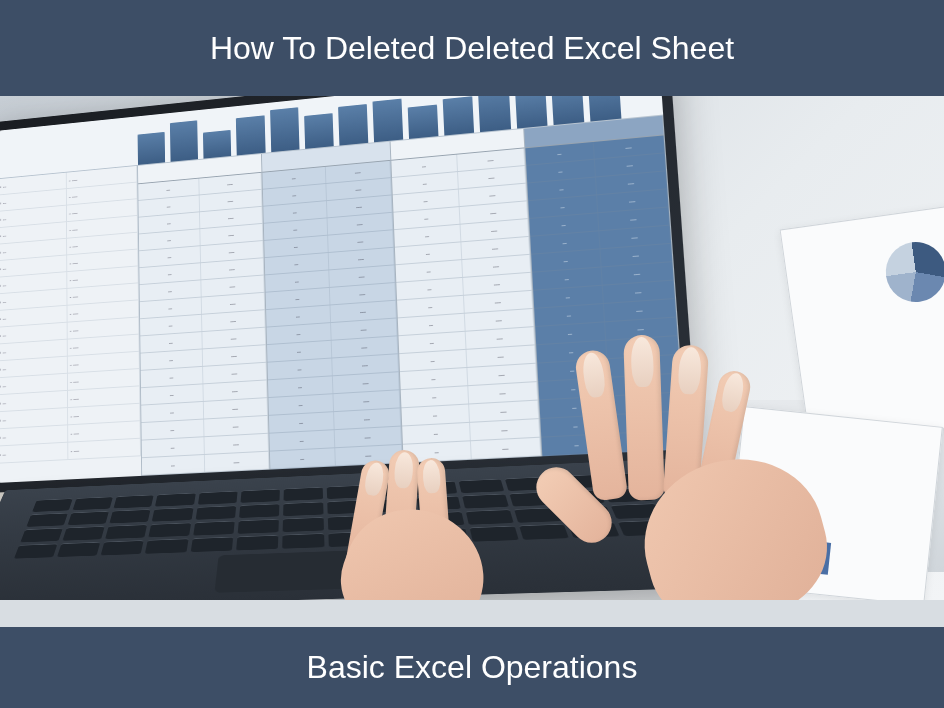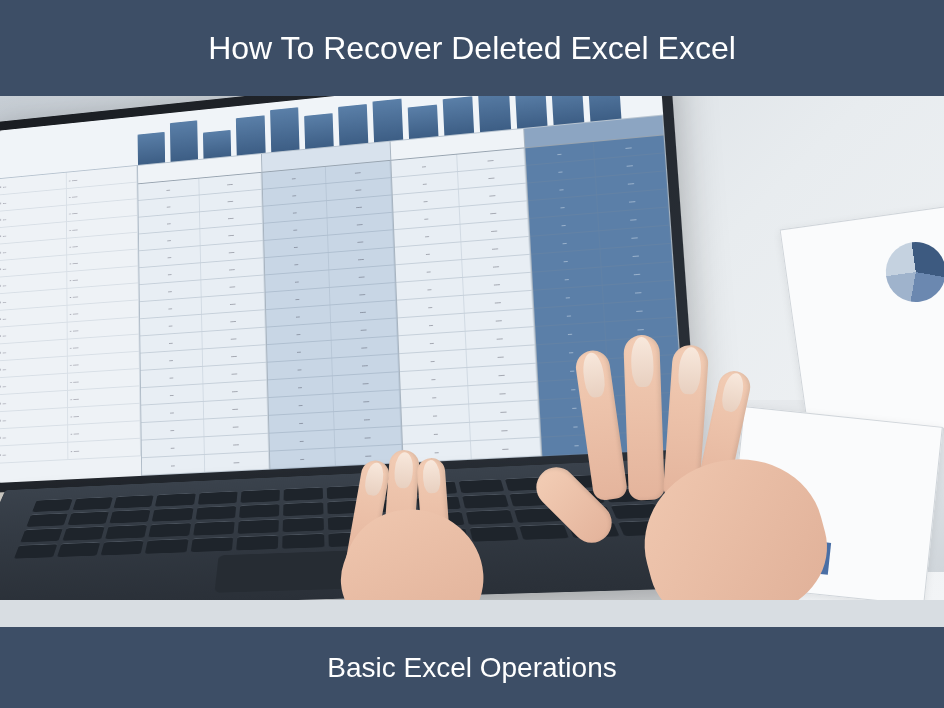--- a/index.html
+++ b/index.html
@@ -20,21 +20,21 @@
     justify-content: center;
     width: 100%;
   }
   .banner.top {
     height: 96px;
     font-size: 32px;
     font-weight: 400;
   }
   .banner.bottom {
     height: 81px;
-    font-size: 28px;
+    font-size: 32px;
     font-weight: 400;
     position: absolute;
     bottom: 0;
   }
   .scene {
     position: absolute;
     top: 96px;
     left: 0;
     width: 944px;
     height: 504px;
@@ -288,21 +288,21 @@
     width: 8px; height: 120px;
     background: linear-gradient(180deg, #2a3038, #1a1d22);
     border-radius: 4px;
     transform: rotate(25deg);
   }
 </style>
 </head>
 <body>
 
 <div class="banner top">
-  <span>How To Recover Deleted Excel Excel</span>
+  <span>How To Deleted Deleted Excel Sheet</span>
 </div>
 
 <div class="scene">
   <div class="desk"></div>
 
   <div class="paper p1">
     <div class="pie"></div>
   </div>
   <div class="paper p2">
     <div class="minibar">

